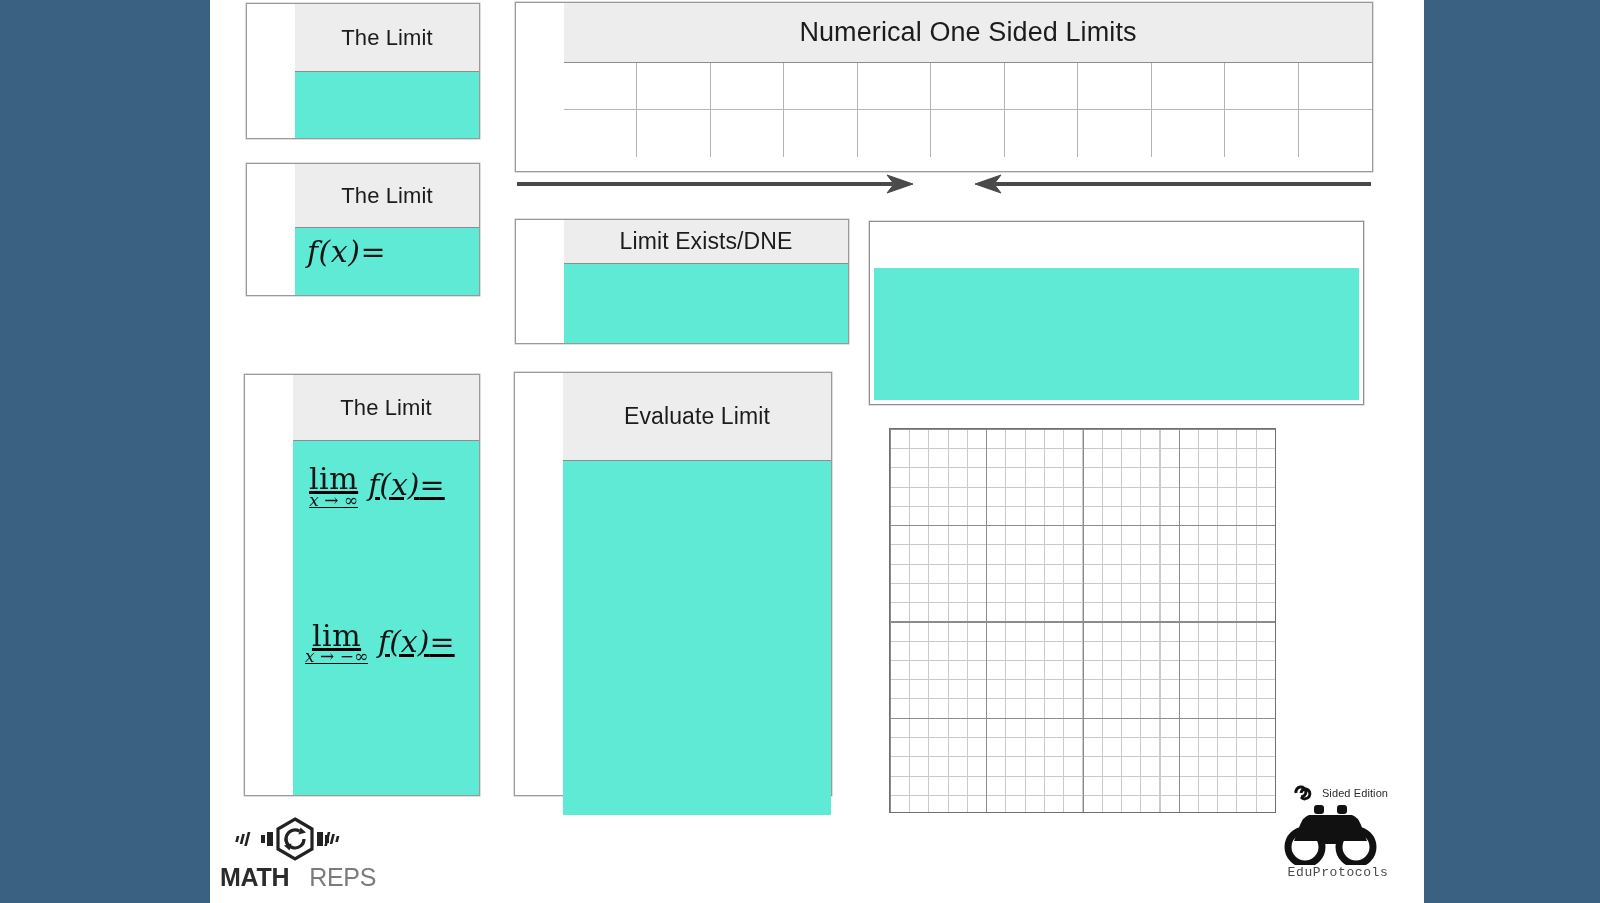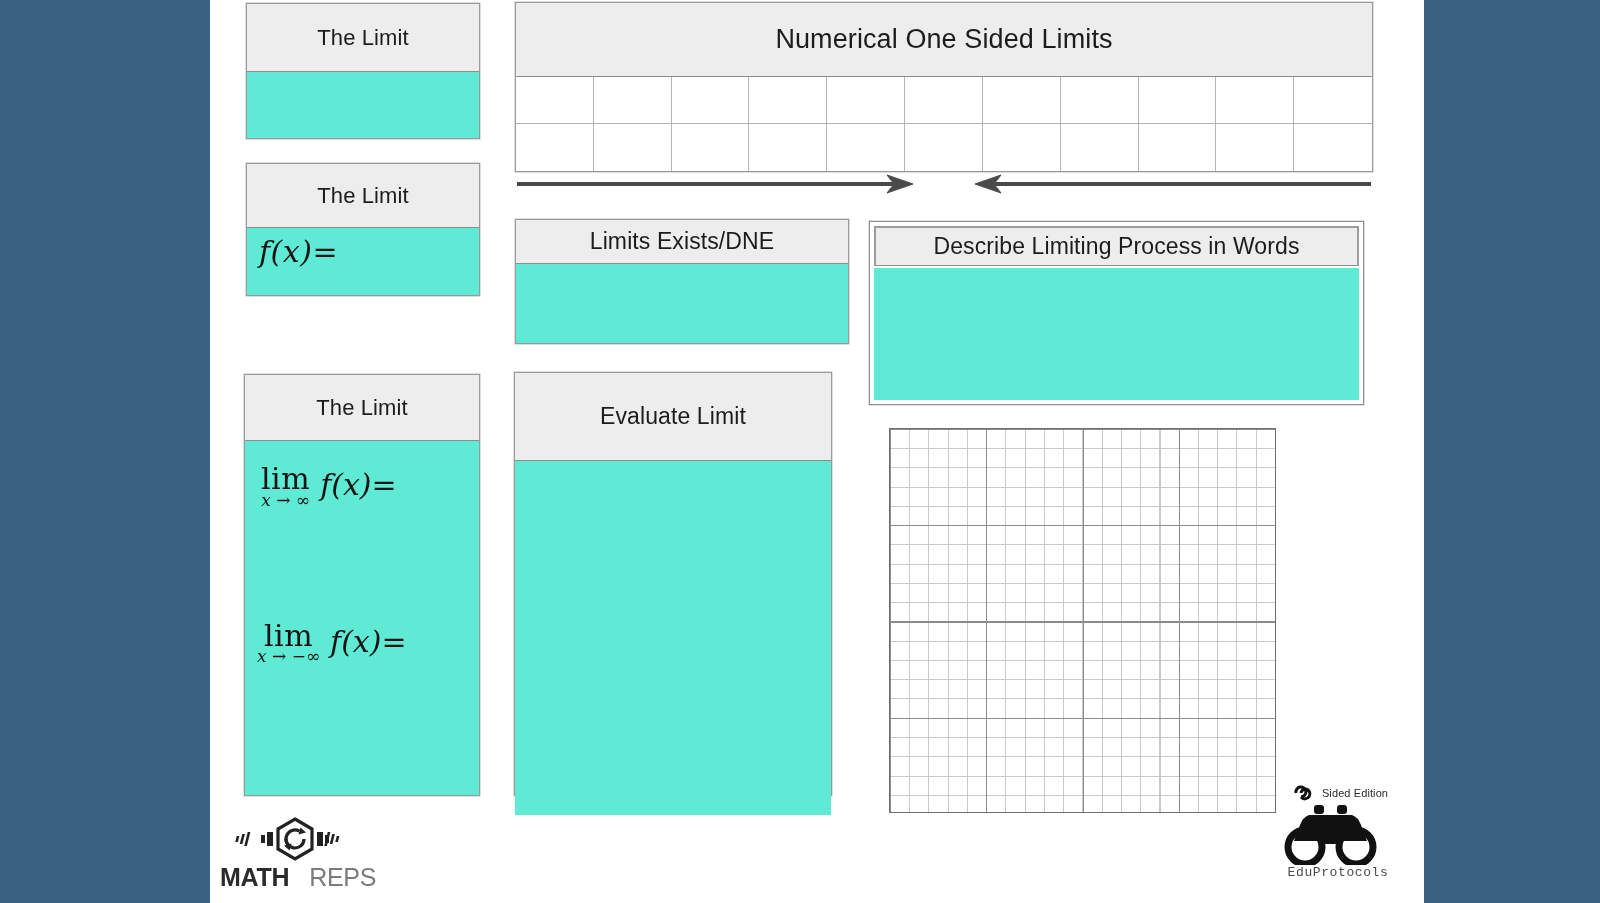--- a/index.html
+++ b/index.html
@@ -17,20 +17,21 @@
     width: 1214px; height: 903px;
     background: #ffffff;
   }
 
   
   .card {
     position: absolute;
     background: #ffffff;
     border: 1px solid #9a9a9a;
     box-shadow: 0 0 0 0.5px #bdbdbd;
+    padding-left: 48px;
   }
   .card > .card-head {
     background: #ededed;
     border-bottom: 1px solid #8d8d8d;
     display: flex;
     align-items: center;
     justify-content: center;
     color: #1c1c1c;
     font-weight: 400;
     letter-spacing: 0.1px;
@@ -45,21 +46,21 @@
   #limit-box-1 { left: 36px;  top: 3px;   width: 234px; height: 136px; }
   #limit-box-1 .card-head { height: 68px; font-size: 22px; }
   #limit-box-1 .card-body { height: 66px; }
 
   #limit-box-2 { left: 36px;  top: 163px; width: 234px; height: 133px; }
   #limit-box-2 .card-head { height: 64px; font-size: 22px; }
   #limit-box-2 .card-body { height: 67px; padding: 6px 0 0 12px; }
 
   #limit-box-3 { left: 34px;  top: 374px; width: 236px; height: 422px; }
   #limit-box-3 .card-head { height: 66px; font-size: 22px; }
-  #limit-box-3 .card-body { height: 354px; padding: 10px 0 0 10px; }
+  #limit-box-3 .card-body { height: 354px; padding: 10px 0 0 10px; text-decoration: underline; }
 
   
   .math { font-family: "DejaVu Serif", serif; color: #141414; }
   .mathrow { display: flex; align-items: flex-start; }
 
   .fx-expr { font-size: 30px; font-style: italic; letter-spacing: 0.5px; }
 
   .lim-block {
     display: inline-flex;
     flex-direction: column;
@@ -70,21 +71,21 @@
   .lim-block .lim-word { font-size: 30px; font-style: normal; letter-spacing: 0.5px; }
   .lim-block .lim-sub  { font-size: 17px; font-style: italic; margin-top: -2px; white-space: nowrap; }
   .lim-rhs { font-size: 30px; font-style: italic; padding-top: 2px; }
   .lim-rhs .eqs { font-style: normal; }
 
   #lim-inf-row  { margin-left: 6px; margin-top: 14px; }
   #lim-neginf-row { margin-left: 2px; margin-top: 114px; }
 
   
   #numerical-card { left: 305px; top: 2px; width: 858px; height: 170px; }
-  #numerical-card .card-head { height: 74px; font-size: 27px; }
+  #numerical-card .card-head { height: 60px; font-size: 27px; }
   #numerical-card .card-body { height: 94px; padding: 0; }
   #num-grid {
     width: 100%; height: 100%;
     display: grid;
     grid-template-columns: repeat(11, 1fr);
     grid-template-rows: repeat(2, 1fr);
   }
   #num-grid .cell {
     border-right: 1px solid #b4b4b4;
     border-bottom: 1px solid #b4b4b4;
@@ -260,26 +261,25 @@
       <g stroke="#4a4a4a" fill="#4a4a4a">
         <line x1="2" y1="12" x2="378" y2="12" stroke-width="4"></line>
         <polygon points="372,3 398,12 372,21 379,12"></polygon>
         <line x1="480" y1="12" x2="856" y2="12" stroke-width="4"></line>
         <polygon points="486,3 460,12 486,21 479,12"></polygon>
       </g>
     </svg>
   </div>
 
   <div class="card" id="exists-card">
-    <div class="card-head">Limits Exists/DNE</div>
+    <div class="card-head">Limit Exists/DNE</div>
     <div class="card-body"></div>
   </div>
 
   <div class="card" id="describe-card">
-    <div class="card-head">Describe Limiting Process in Words</div>
     <div class="card-body"></div>
   </div>
 
   <div class="card" id="evaluate-card">
     <div class="card-head">Evaluate Limit</div>
     <div class="card-body"></div>
   </div>
 
   <div id="graph-card">
     <div id="graph-grid"></div>

